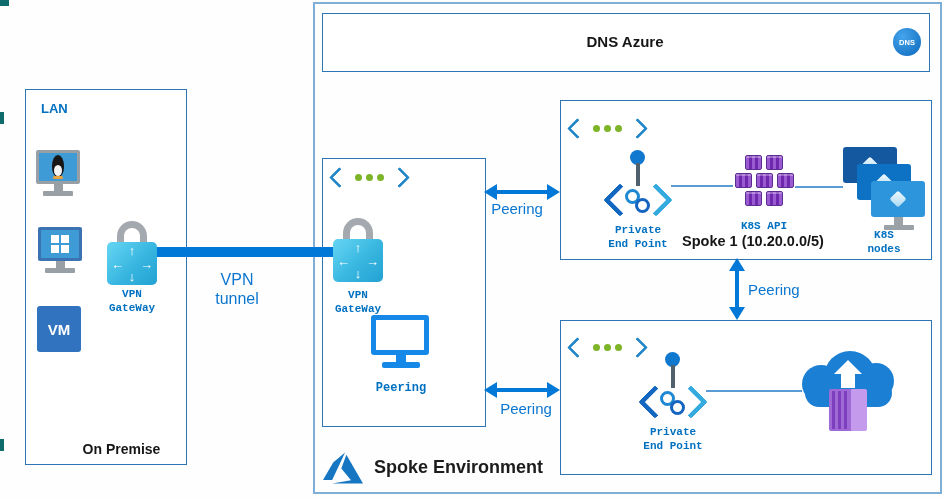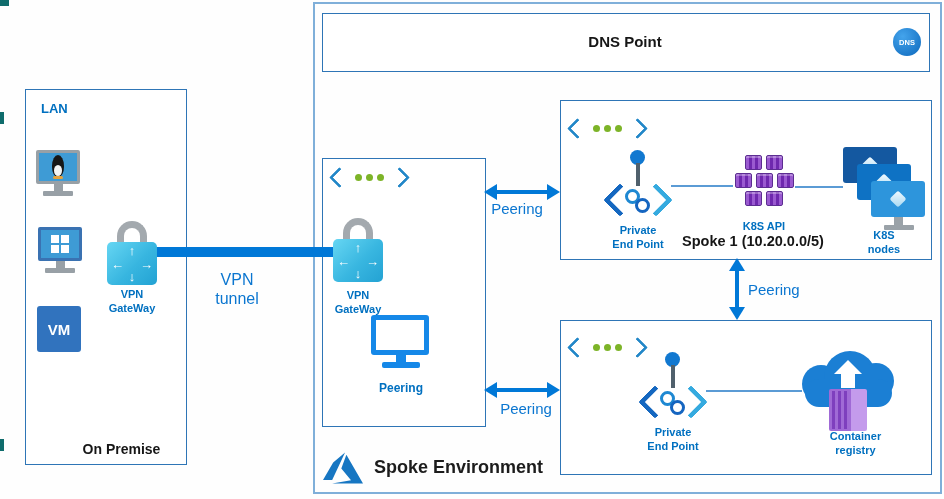--- a/index.html
+++ b/index.html
@@ -10,21 +10,21 @@
   .bx { position:absolute; background:#fff; }
   .lan-box    { left:25px;  top:89px;  width:160px; height:374px; border:1.5px solid #2E75B6; }
   .azure-box  { left:313px; top:2px;   width:625px; height:488px; border:2px solid #7FAFD9; background:transparent; }
   .dns-box    { left:322px; top:13px;  width:606px; height:57px;  border:1.5px solid #2E75B6; }
   .hub-box    { left:322px; top:158px; width:162px; height:267px; border:1.5px solid #2E75B6; }
   .spoke1-box { left:560px; top:100px; width:370px; height:158px; border:1.5px solid #2E75B6; }
   .spoke2-box { left:560px; top:320px; width:370px; height:153px; border:1.5px solid #2E75B6; }
 
   
   .cap { position:absolute; color:#0070C0; font-weight:bold; font-size:11px; line-height:1.25;
-         text-align:center; white-space:pre-line; }
+         text-align:center; white-space:pre-line;font-family:Liberation Mono, monospace; }
   .blab { position:absolute; color:#0b76d0; font-size:15px; line-height:1.2; text-align:center; white-space:pre-line; }
   .btitle { position:absolute; color:#161616; font-weight:bold; font-size:14px; text-align:center; }
   .lan-lab { position:absolute; left:41px; top:101px; color:#0070C0; font-weight:bold; font-size:13px; }
   .dns-title { left:322px; top:33px; width:606px; font-size:15px; }
   .onprem-title { left:25px; top:441px; width:193px; }
   .hub-title { left:322px; top:405px; width:162px; }
   .spoke1-title { left:668px; top:233px; width:170px; font-size:14.5px; }
   .spoke2-title { left:668px; top:450px; width:170px; font-size:14.5px; }
   .azure-title { position:absolute; left:374px; top:457px; color:#1c1c1c; font-weight:600; font-size:18px; }
 
@@ -192,21 +192,21 @@
   <div class="bx azure-box"></div>
 
   <div class="azlogo">
     <svg viewBox="0 0 24 24" width="46" height="40">
         <path fill="#1676C2" d="M5.483 21.3H24L14.025 4.013l-3.038 8.347 5.836 6.938L5.483 21.3zM13.23 2.7L6.105 8.677 0 19.253h5.505v.001L13.23 2.7z"></path>
       </svg>
   </div>
   <div class="azure-title">Spoke Environment</div>
 
   <div class="bx dns-box"></div>
-  <div class="btitle dns-title">DNS Point</div>
+  <div class="btitle dns-title">DNS Azure</div>
   <div class="dnsb">DNS</div>
 
   <div class="bx hub-box"></div>
   <div class="vnet" style="left:332px; top:164px;">
     <span class="chl"></span>
       <span class="d"></span>
       <span class="d"></span>
       <span class="d"></span>
       <span class="chr"></span>
   </div>
@@ -304,22 +304,20 @@
     <div class="c1"></div>
       <div class="c2"></div>
       <div class="c3"></div>
       <div class="cb4"></div>
     <div class="aru"></div>
       <div class="ars"></div>
     <div class="cbox">
         <i></i>
       </div>
   </div>
-  <div class="cap" style="left:808px; top:430px; width:95px;">Container
-registry</div>
 
   <div class="harrow" style="left:484px; top:184px;">
     <div class="tl"></div>
       <div class="bar"></div>
       <div class="tr"></div>
   </div>
   <div class="blab" style="left:483px; top:200px; width:68px;">Peering</div>
 
   <div class="harrow" style="left:484px; top:382px;">
     <div class="tl"></div>

